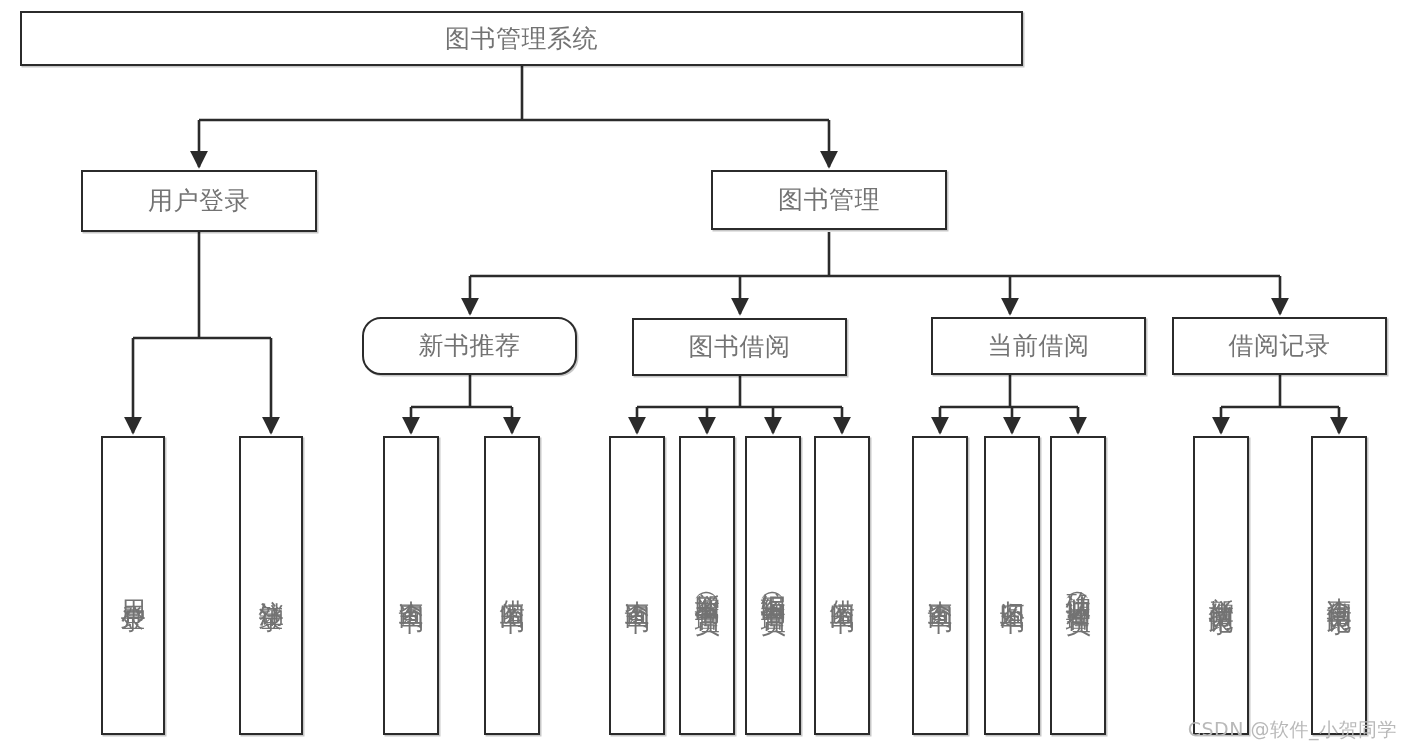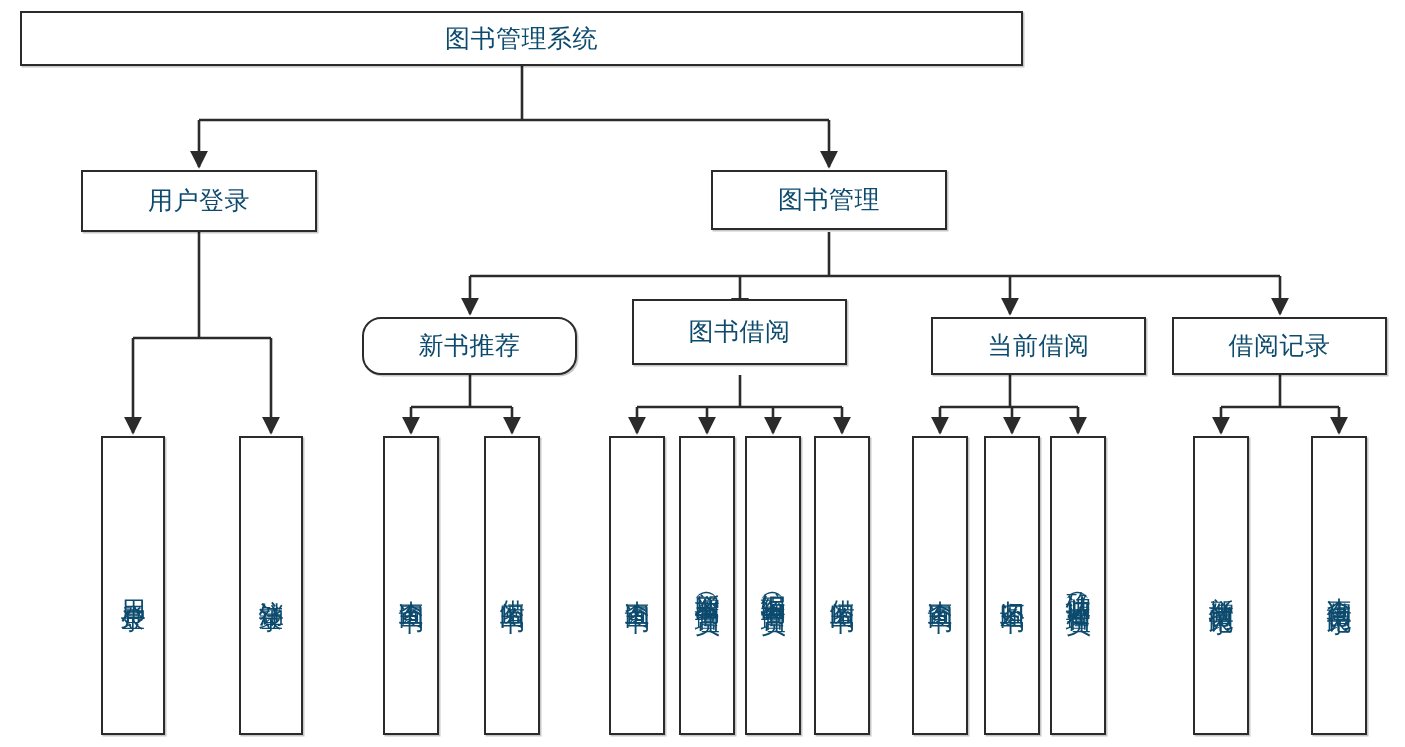--- a/index.html
+++ b/index.html
@@ -26,21 +26,21 @@
     pointer-events: none;
   }
   .node {
     position: absolute;
     box-sizing: border-box;
     border: 2px solid #2b2b2b;
     background: #ffffff;
     display: flex;
     align-items: center;
     justify-content: center;
-    color: #0c4a6e;
+    color: #737373;
     box-shadow: 1.5px 1.5px 0 rgba(0,0,0,0.22);
   }
   .node .label {
     display: block;
     text-align: center;
     line-height: 1.25;
     white-space: nowrap;
   }
   .node.horiz .label {
     font-size: 25px;
@@ -127,21 +127,21 @@
       </div>
       <div class="node horiz" style="left: 81px; top: 170px; width: 236px; height: 62px;">
         <span class="label">用户登录</span>
       </div>
       <div class="node horiz" style="left: 711px; top: 170px; width: 236px; height: 60px;">
         <span class="label">图书管理</span>
       </div>
       <div class="node horiz" style="left: 362px; top: 317px; width: 215px; height: 58px; border-radius: 19px;">
         <span class="label">新书推荐</span>
       </div>
-      <div class="node horiz" style="left: 632px; top: 299px; width: 215px; height: 66px;">
+      <div class="node horiz" style="left: 632px; top: 318px; width: 215px; height: 58px;">
         <span class="label">图书借阅</span>
       </div>
       <div class="node horiz" style="left: 902px; top: 317px; width: 215px; height: 58px; margin-left: 29px;">
         <span class="label">当前借阅</span>
       </div>
       <div class="node horiz" style="left: 1172px; top: 317px; width: 215px; height: 58px;">
         <span class="label">借阅记录</span>
       </div>
       <div class="node vert" style="left: 101px; top: 436px; width: 64px; height: 299px;">
         <span class="label">用户登录</span>
@@ -177,13 +177,14 @@
         <span class="label">确认归还（管理员）</span>
       </div>
       <div class="node vert" style="left: 1193px; top: 436px; width: 56px; height: 299px;">
         <span class="label">新增借阅记录</span>
       </div>
       <div class="node vert" style="left: 1311px; top: 436px; width: 56px; height: 299px;">
         <span class="label">查询借阅记录</span>
       </div>
     </div>
 
+  <div class="watermark">CSDN @软件_小贺同学</div>
 </div>
 
 </body></html>

